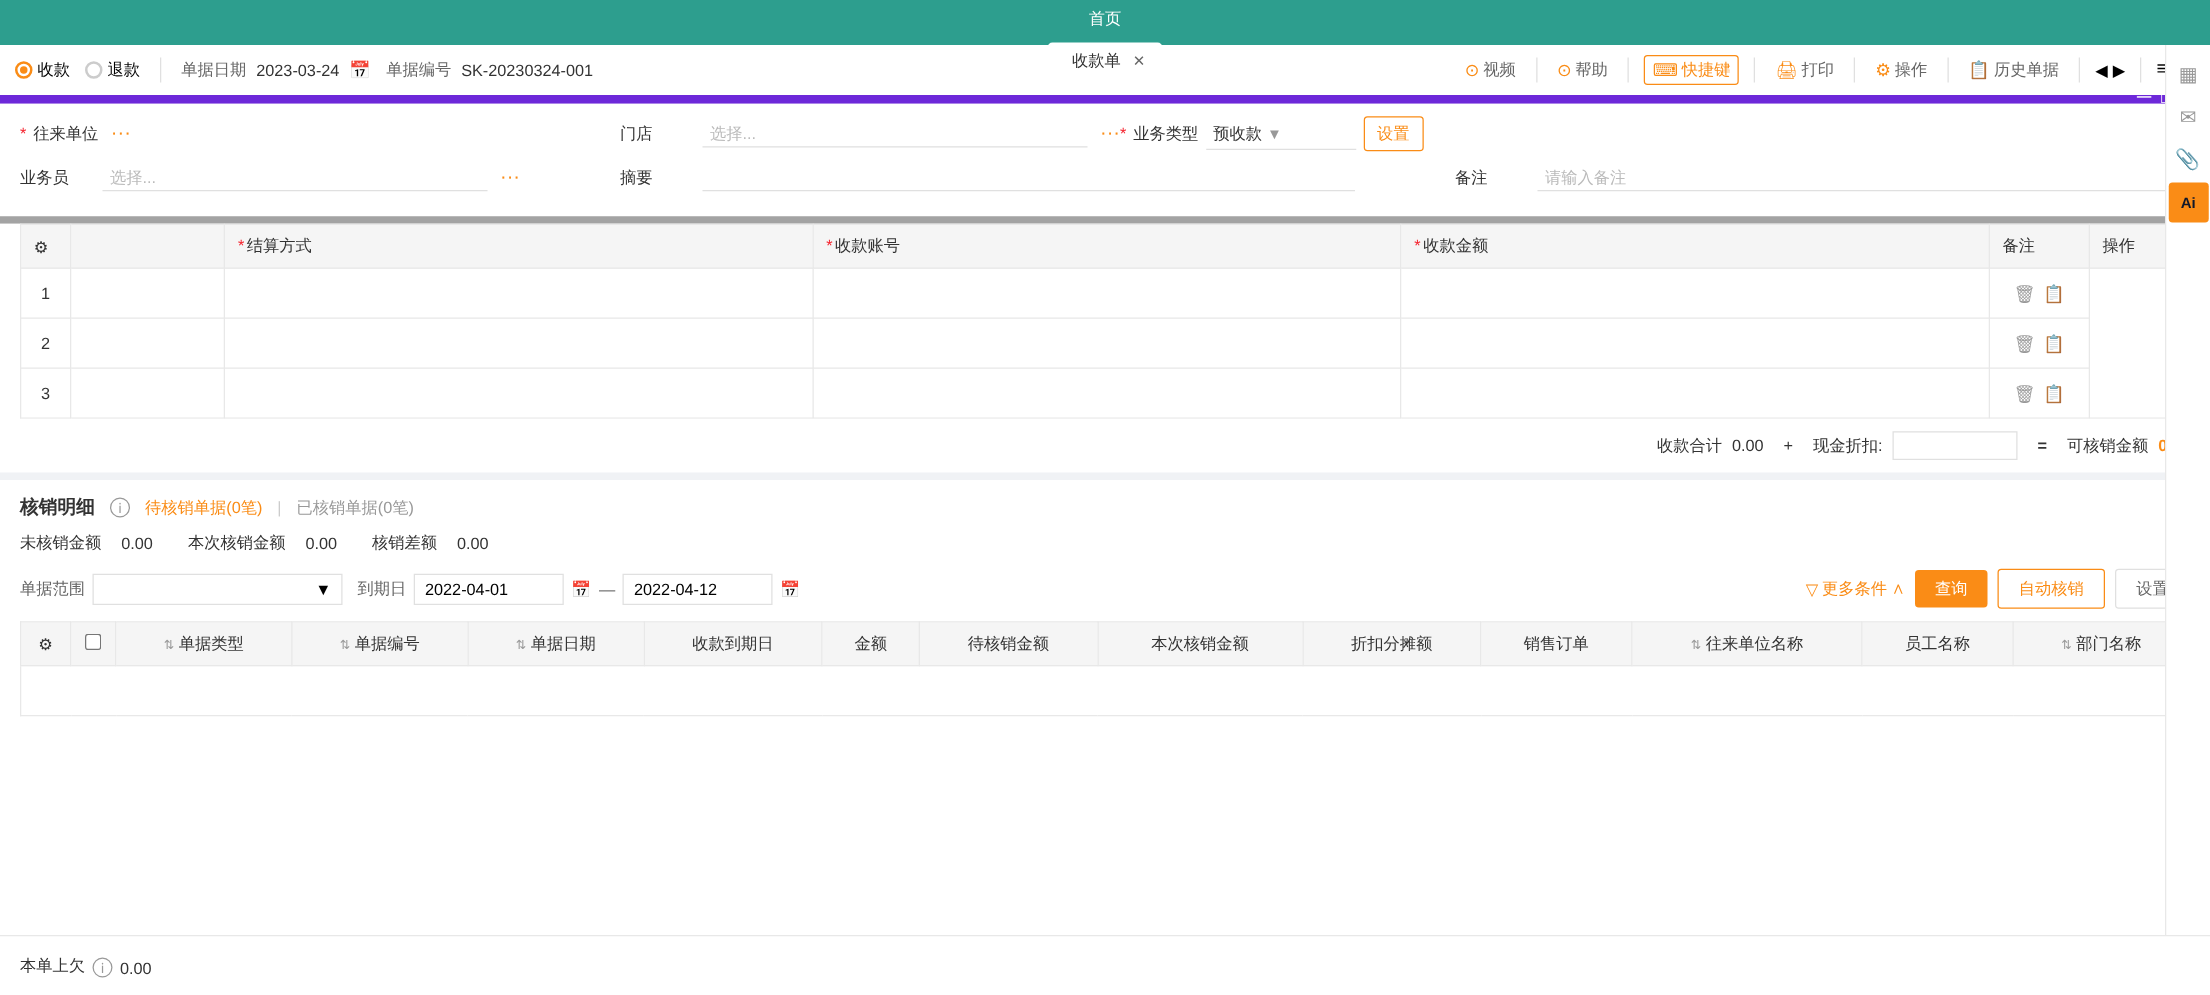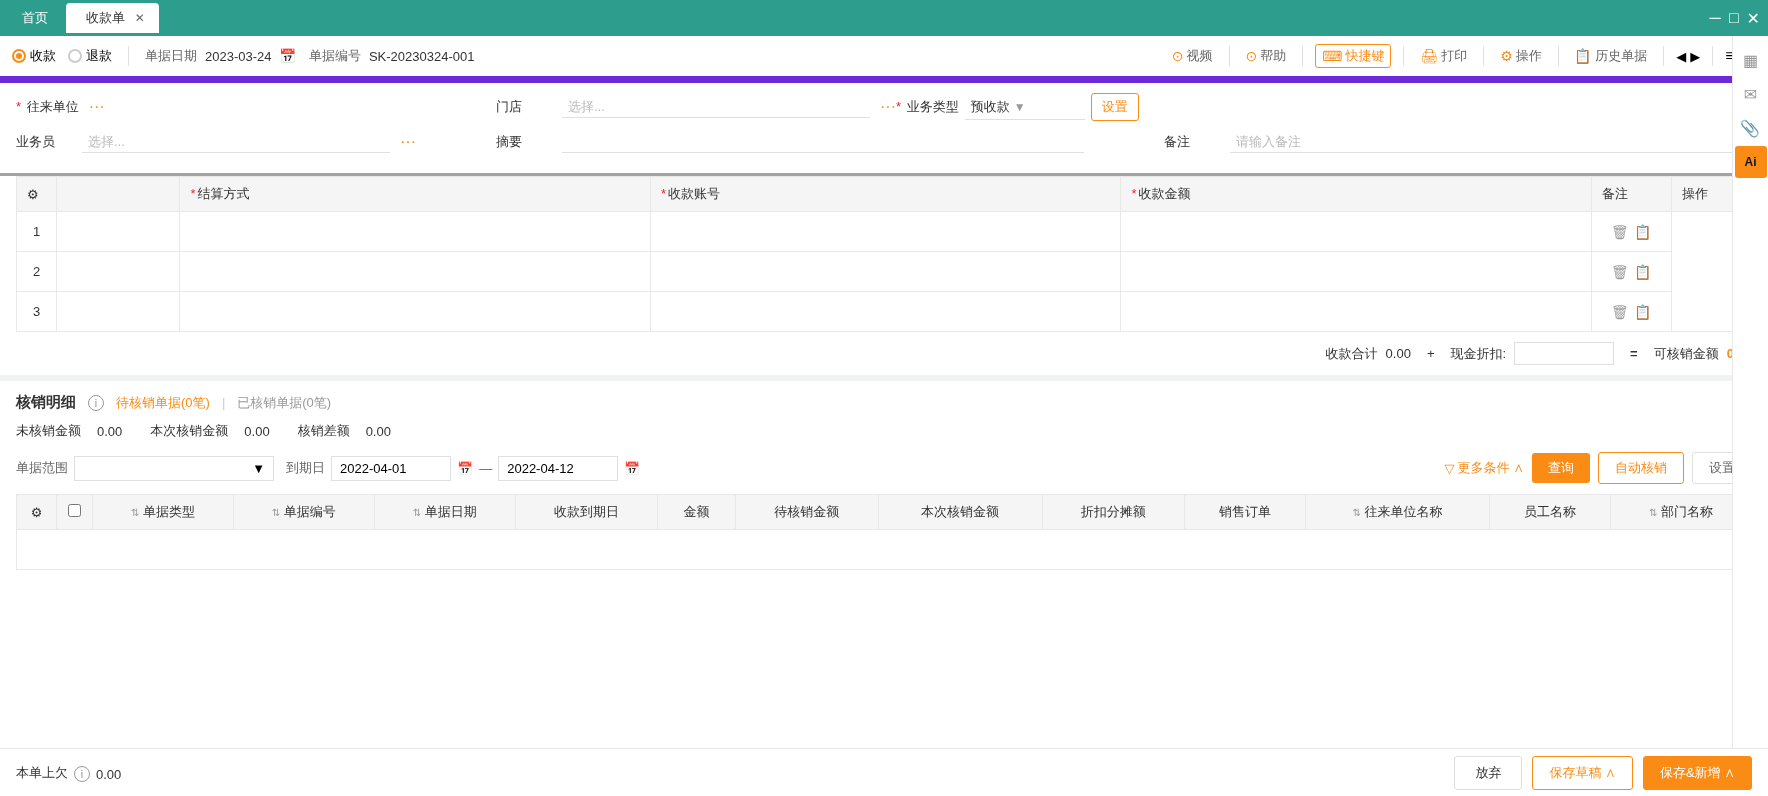--- a/index.html
+++ b/index.html
@@ -6,20 +6,21 @@
     body { background: #f0f2f5; width: 1768px; height: 796px; overflow: hidden; }
 
     
     .tab-bar {
       background: #2d9e8e;
       height: 36px;
       display: flex;
       align-items: center;
       padding: 0 8px;
       gap: 4px;
+      flex-direction: column;
     }
     .tab-item {
       padding: 6px 14px;
       color: #fff;
       cursor: pointer;
       border-radius: 4px 4px 0 0;
       font-size: 13px;
     }
     .tab-item.active {
       background: #fff;
@@ -131,21 +132,21 @@
       padding: 2px 4px;
     }
     .toolbar-btn .icon { color: #fa8c16; font-size: 14px; }
     .toolbar-btn.highlight { color: #fa8c16; border: 1px solid #fa8c16; border-radius: 3px; padding: 2px 6px; }
     .nav-arrows { display: flex; align-items: center; gap: 4px; }
 
     
     .form-area {
       padding: 10px 16px;
       background: #fff;
-      border-bottom: 3px solid #a3a3a3;
+      border-bottom: 6px solid #a3a3a3;
     }
     .form-row {
       display: flex;
       align-items: center;
       gap: 0;
       margin-bottom: 10px;
     }
     .form-field {
       display: flex;
       align-items: center;
@@ -782,22 +783,13 @@
   <div class="sidebar-icon">📎</div>
   <div class="sidebar-icon active" style="font-size:12px;font-weight:700;">Ai</div>
 </div>
 
 <div class="bottom-bar">
   <div class="bottom-left">
     <span>本单上欠</span>
     <span class="info-icon">ℹ</span>
     <span>0.00</span>
   </div>
-  <div class="bottom-right">
-    <button class="btn-discard">放弃</button>
-    <button class="btn-save-draft">
-      <span>保存草稿 ∧</span>
-    </button>
-    <button class="btn-save-new">
-      <span>保存&amp;新增 ∧</span>
-    </button>
-  </div>
 </div>
 
 </body></html>

